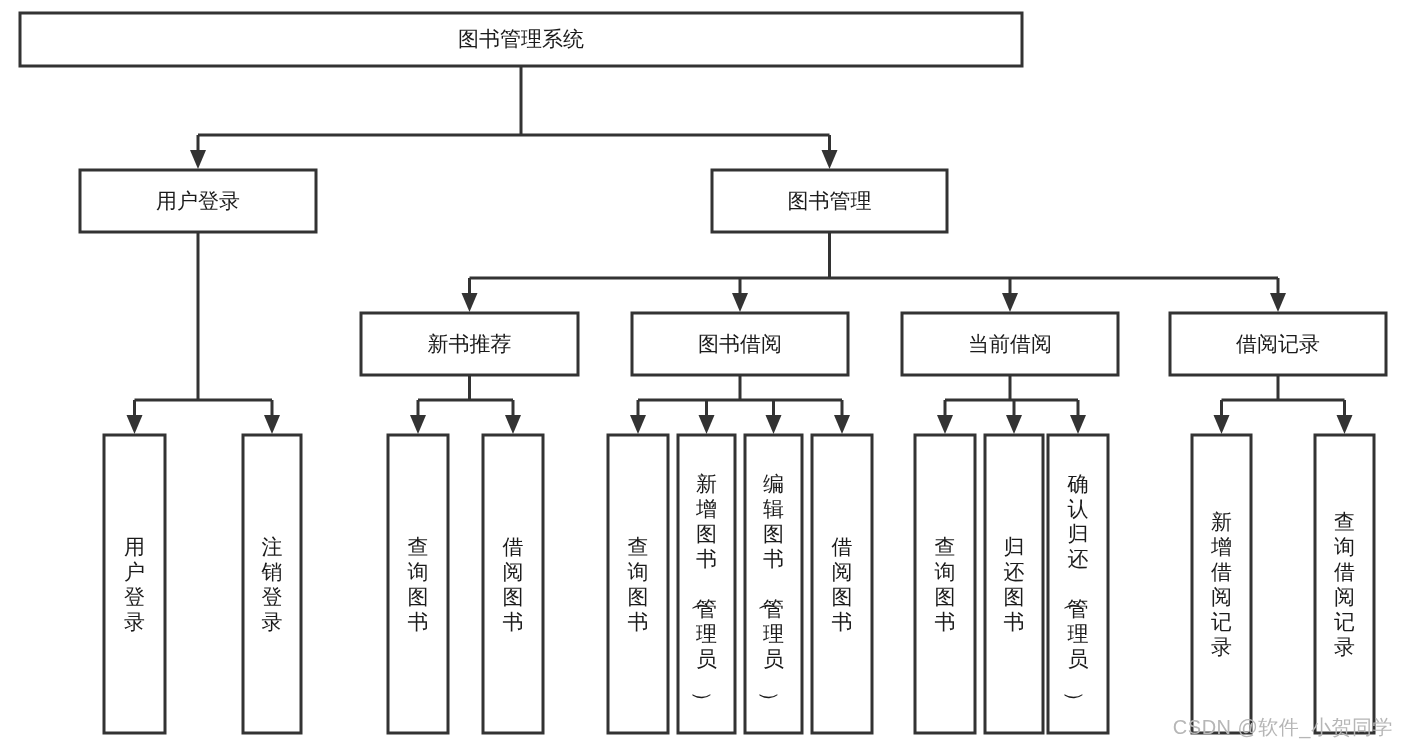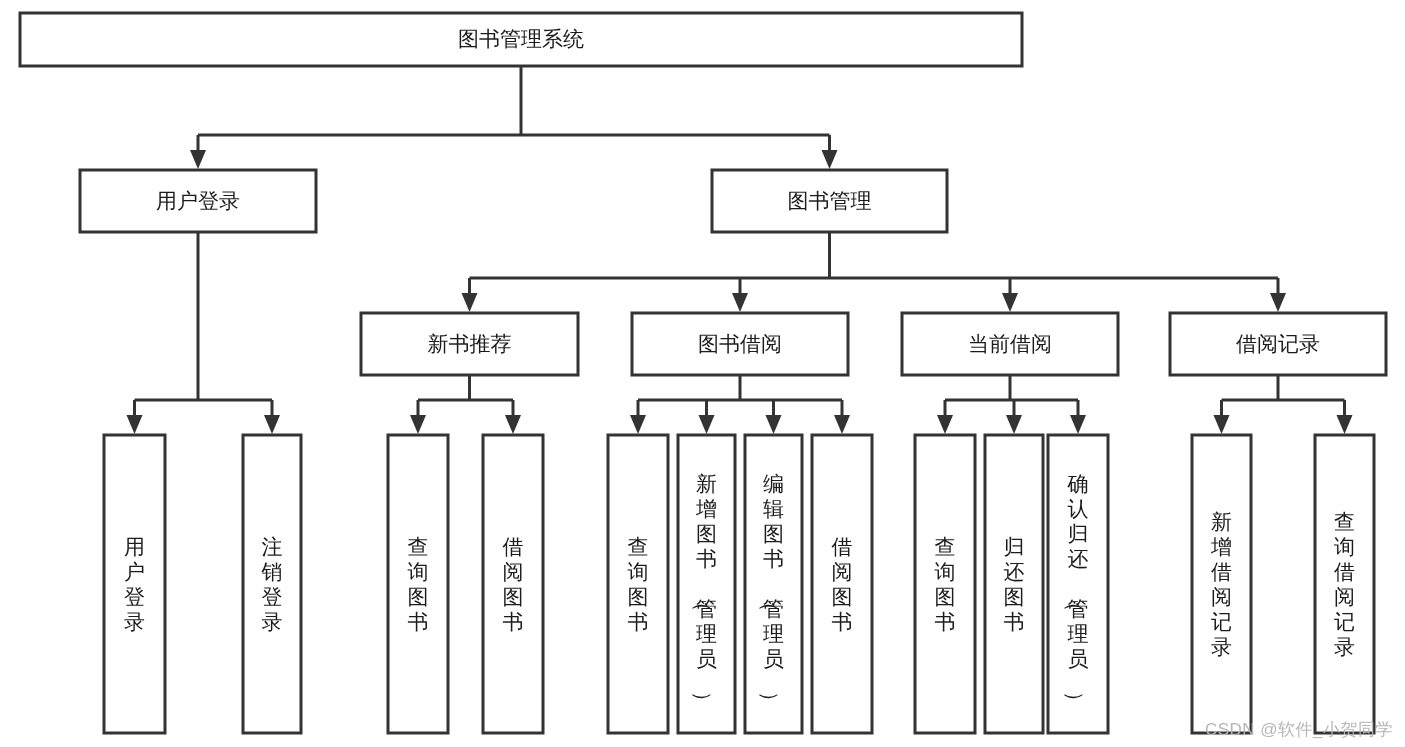--- a/index.html
+++ b/index.html
@@ -51,21 +51,21 @@
     fill: #1b1b1b;
     font-family: "Liberation Sans", "DejaVu Sans", sans-serif;
     font-size: 21px;
     text-anchor: middle;
   }
   .watermark {
     position: absolute;
     right: 12px;
     bottom: 6px;
     font-family: "Liberation Sans", "DejaVu Sans", sans-serif;
-    font-size: 17px;
+    font-size: 20px;
     color: #b6b6b6;
     letter-spacing: 0.5px;
     white-space: nowrap;
     user-select: none;
   }
 </style>
 </head>
 <body>
 
 <div id="diagram-root">

